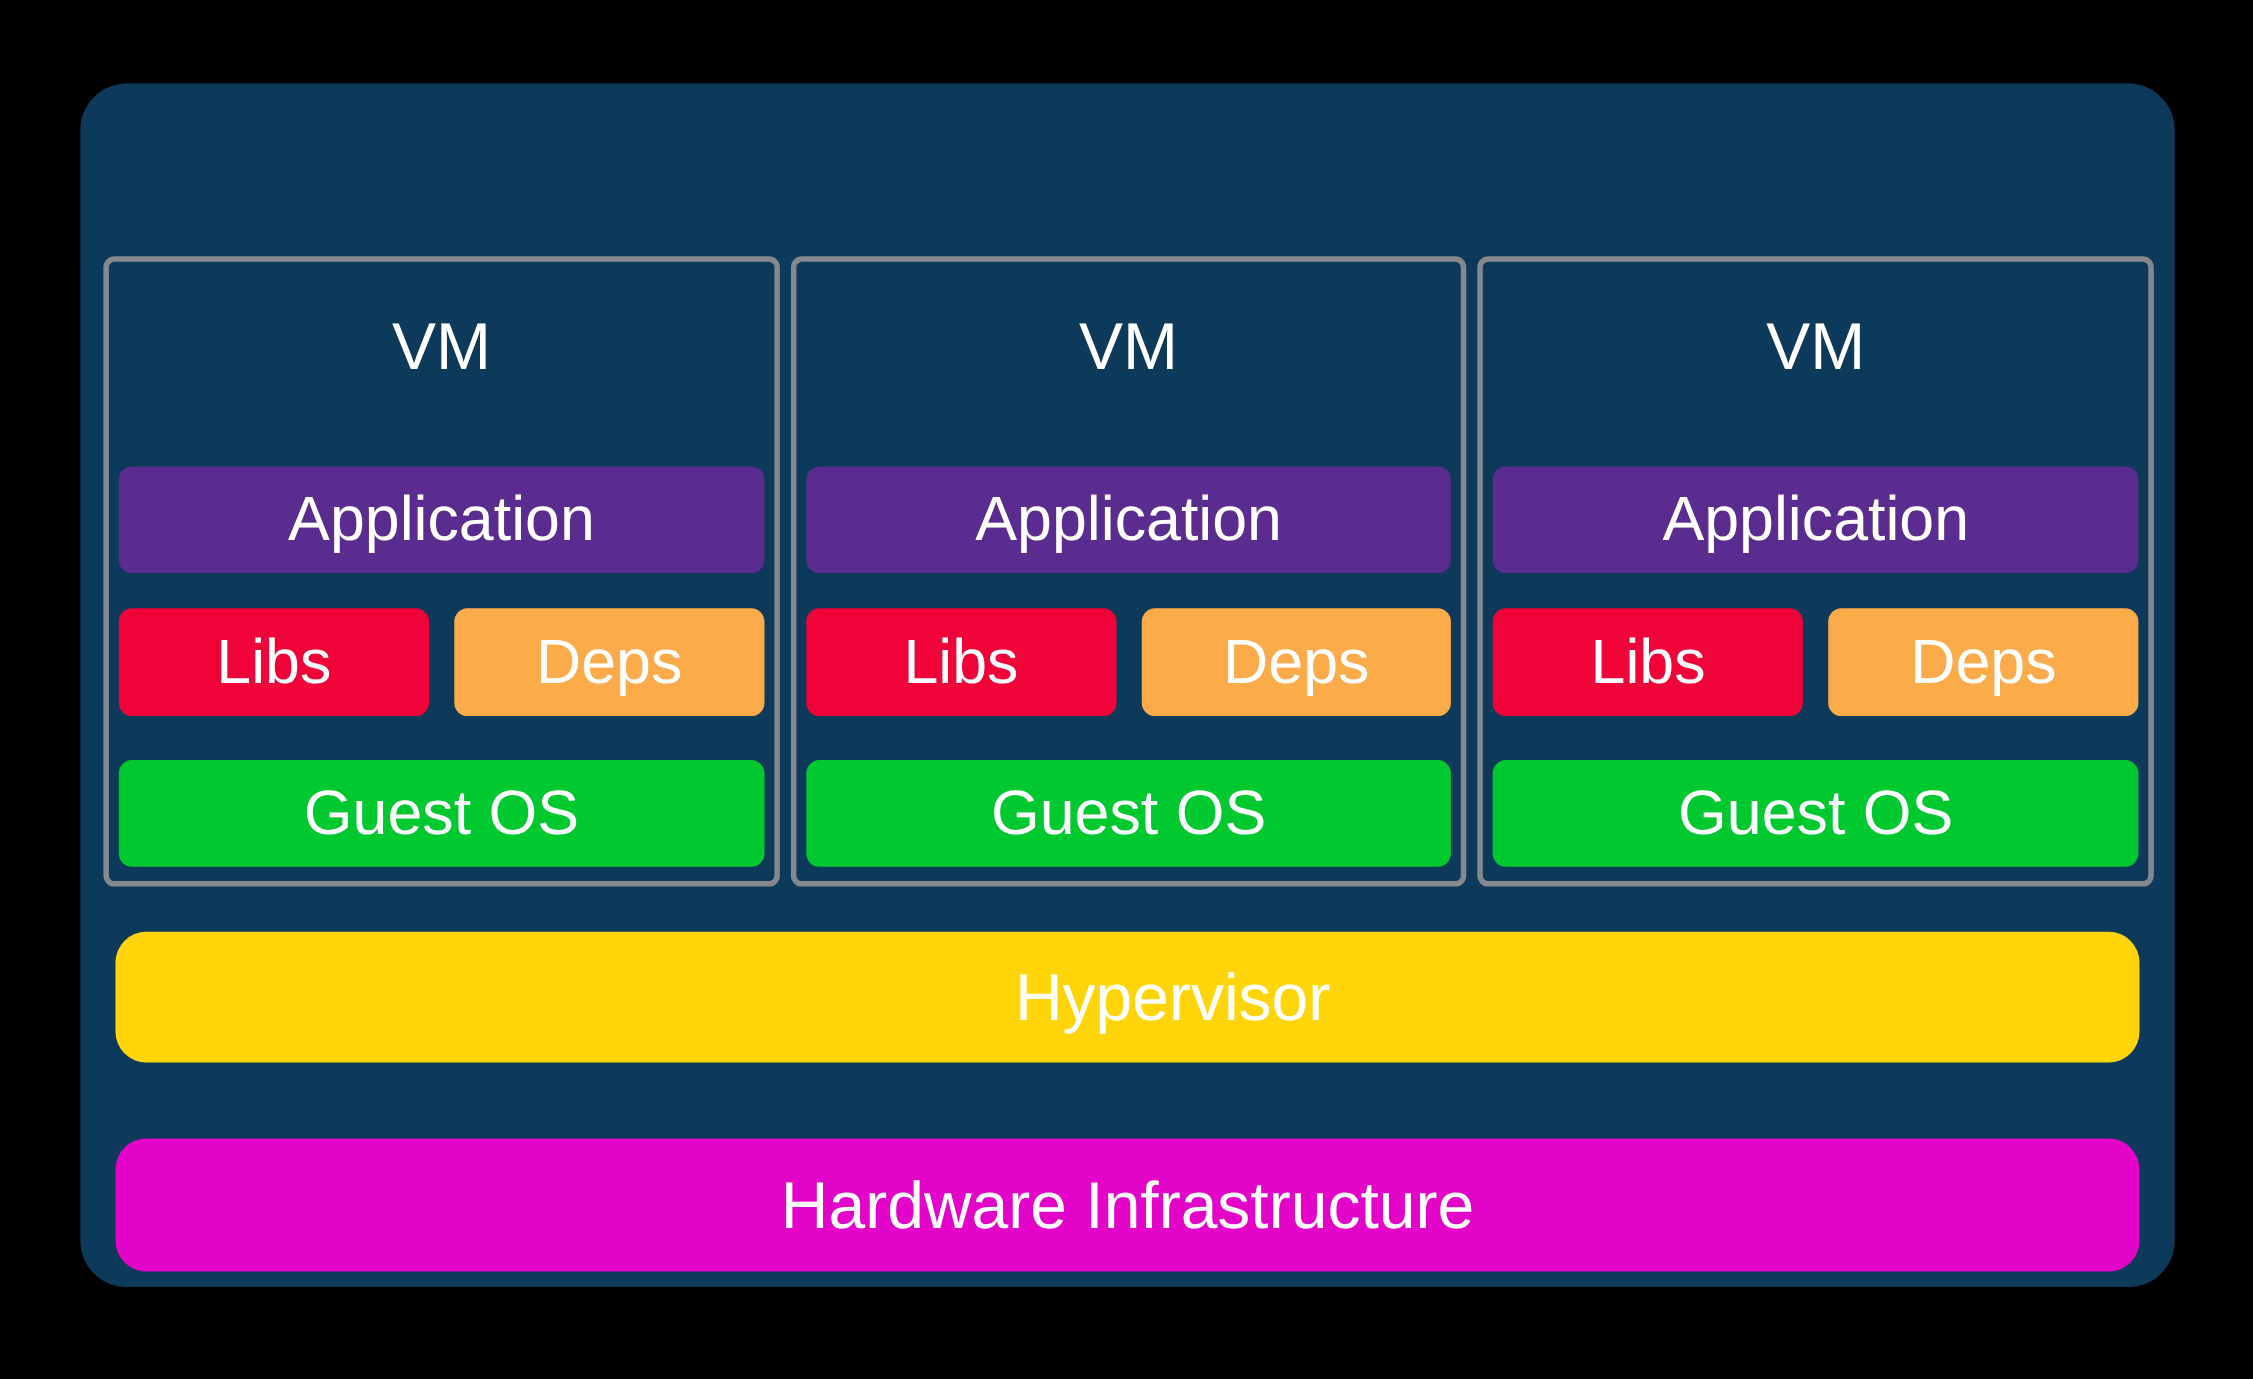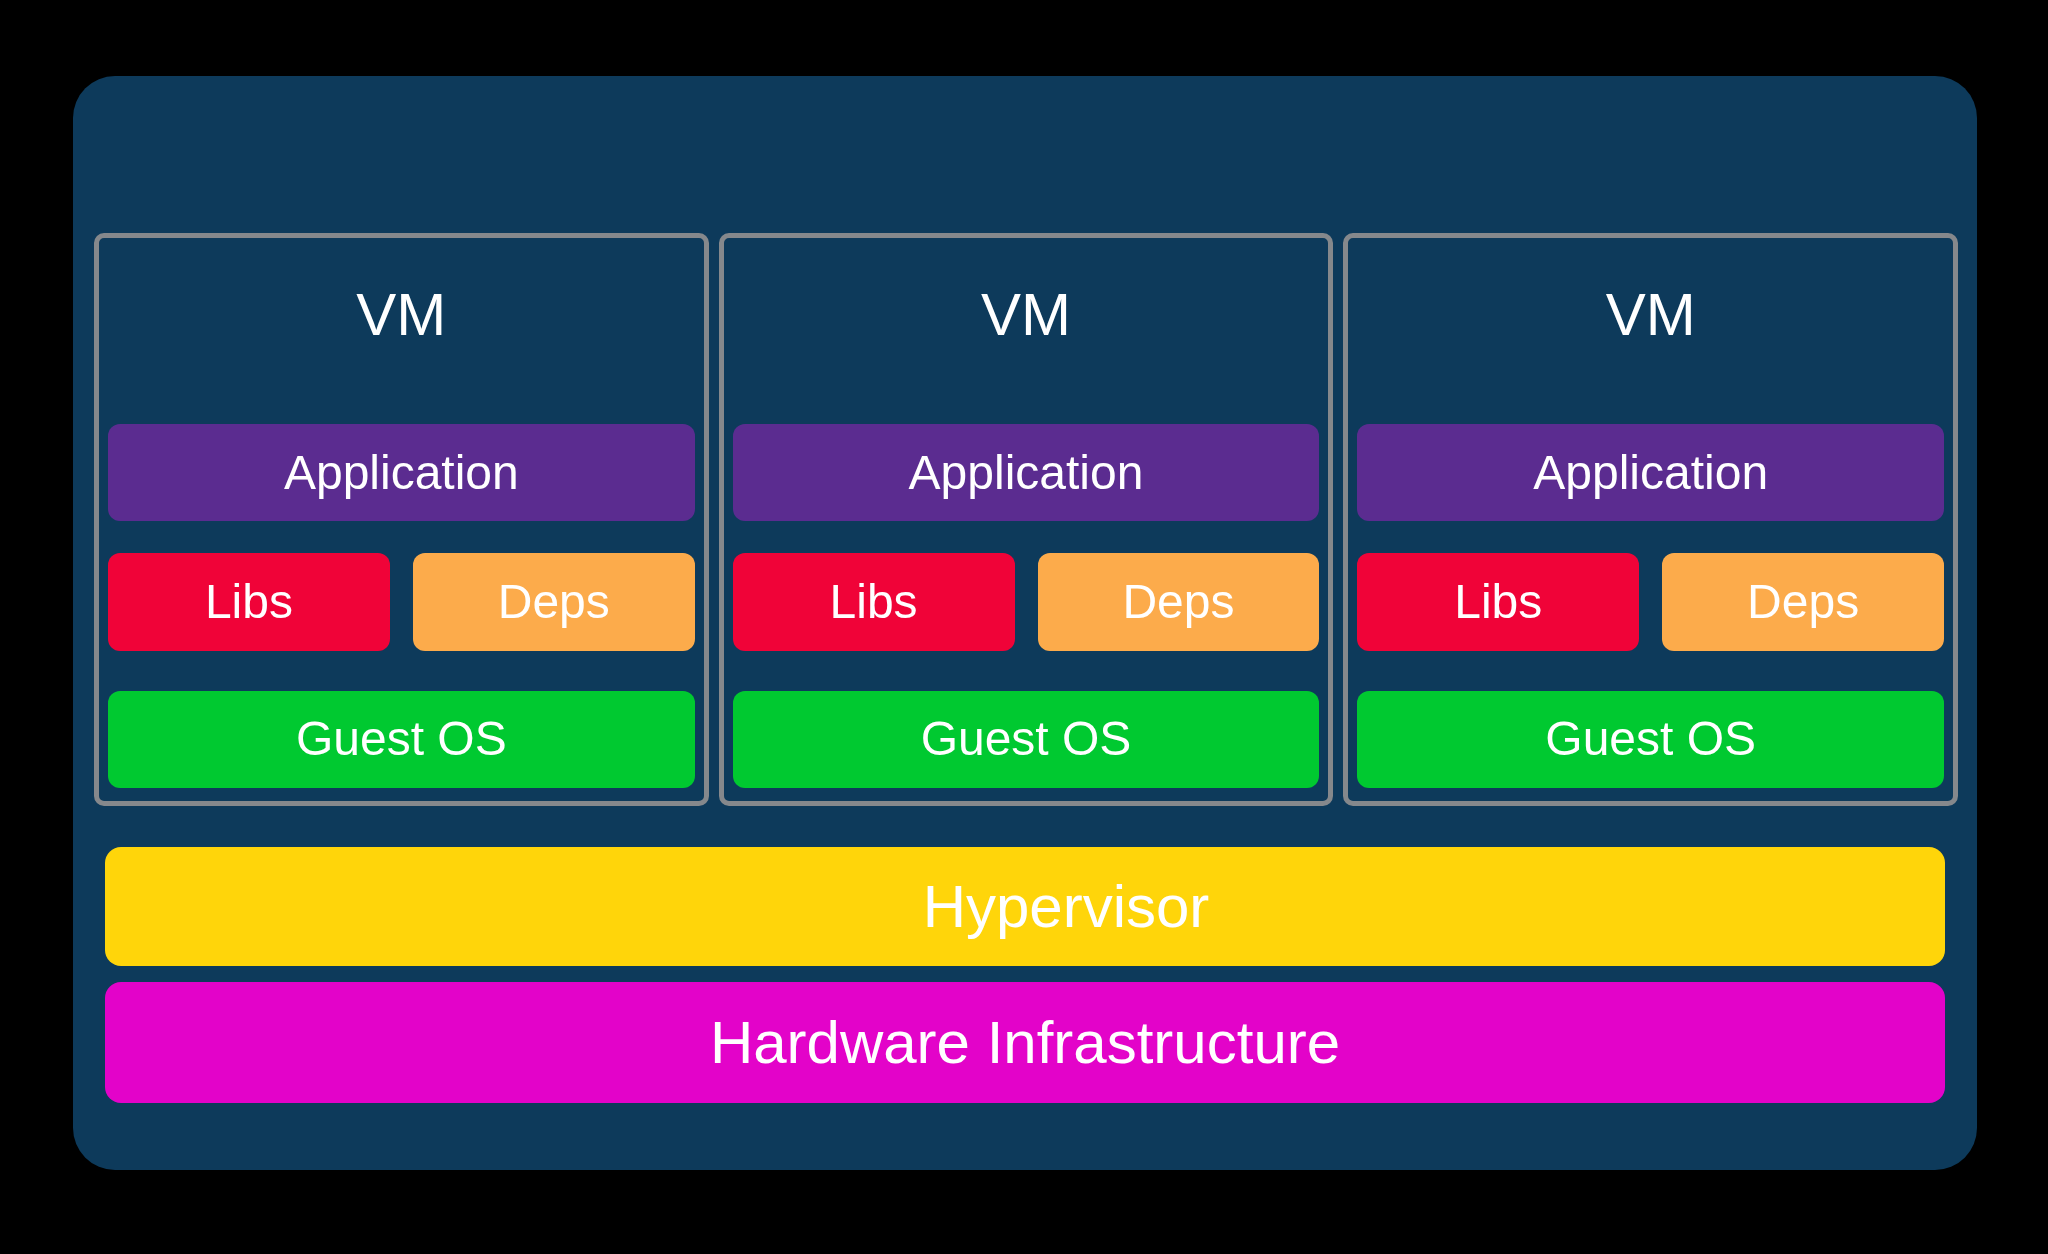--- a/index.html
+++ b/index.html
@@ -50,21 +50,21 @@
     display: flex;
     align-items: center;
     justify-content: center;
     font-size: 60px;
     line-height: 1;
   }
   .block {
     display: flex;
     align-items: center;
     justify-content: center;
-    font-size: 48px;
+    font-size: 57px;
     line-height: 1;
     border-radius: 12px;
   }
   .app-box {
     height: 121px;
     background: var(--c-application, #5b2c90);
   }
   .libs-row {
     display: flex;
     gap: 23px;
@@ -85,31 +85,31 @@
   }
   .layer-bar {
     position: absolute;
     left: 32px;
     width: 1840px;
     display: flex;
     align-items: center;
     justify-content: center;
     font-size: 60px;
     line-height: 1;
-    border-radius: 16px;
+    border-radius: 28px;
     box-sizing: border-box;
   }
   .hypervisor-bar {
     top: 771px;
     height: 119px;
     background: var(--c-hypervisor, #ffd50a);
     padding-left: 82px; 
   }
   .hardware-bar {
-    top: 906px;
+    top: 959px;
     height: 121px;
     background: var(--c-hardware, #e303c9);
   }
 </style>
 </head>
 <body>
 
 <div class="stage">
   <div class="platform">
 

